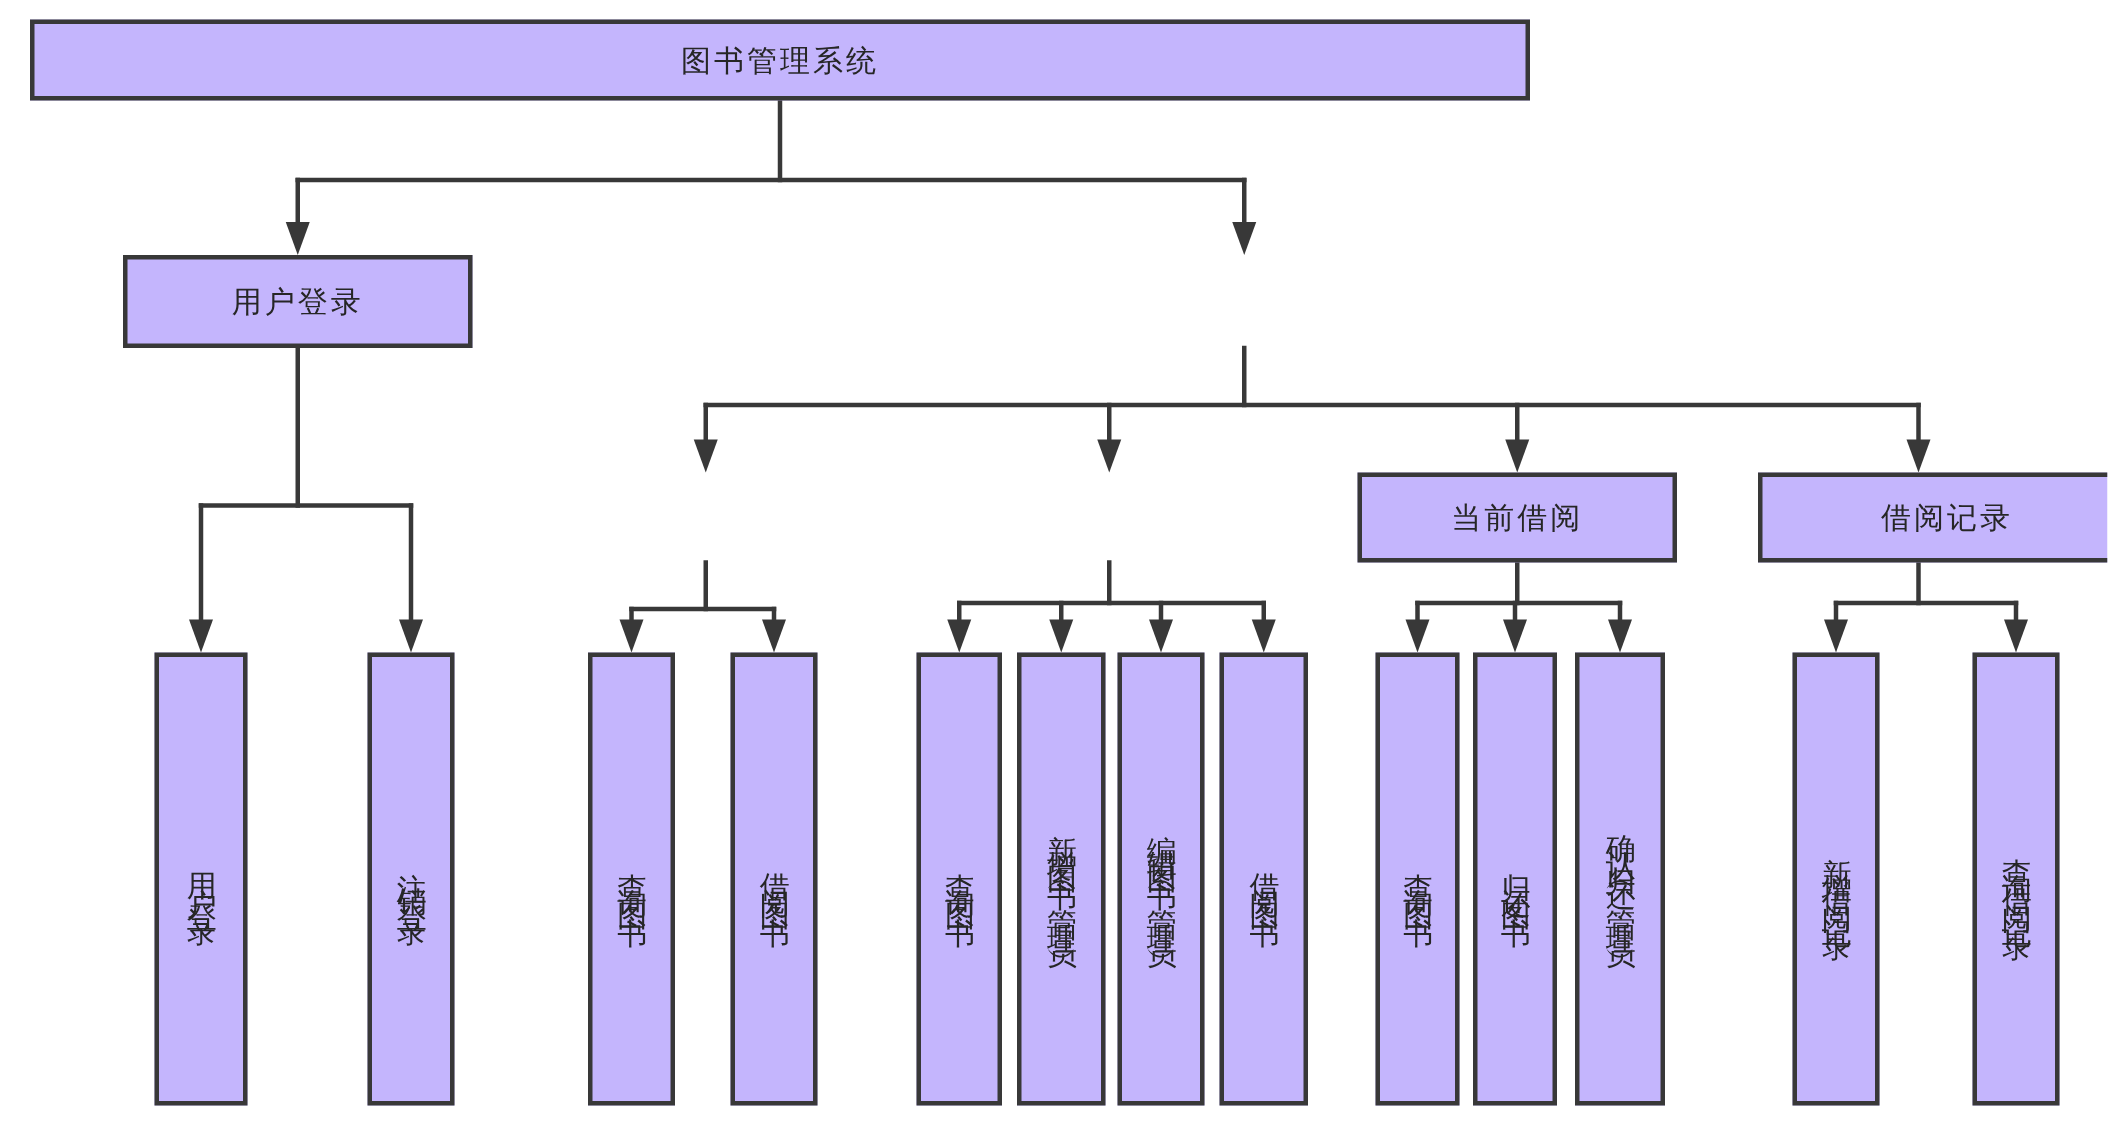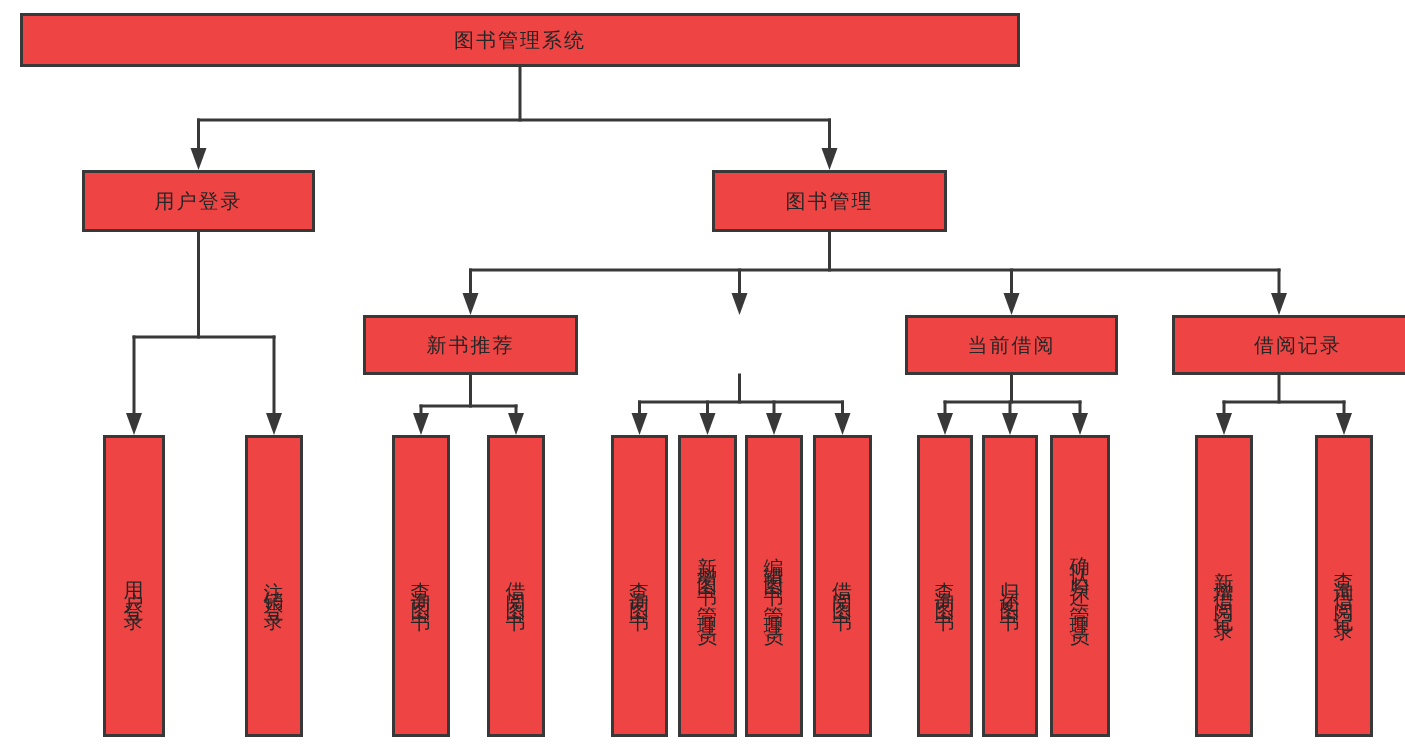--- a/index.html
+++ b/index.html
@@ -7,21 +7,21 @@
     position:relative;
     width:1405px;height:747px;
     background:#ffffff;
     overflow:hidden;
     font-family:"Liberation Sans","DejaVu Sans",sans-serif;
   }
   #connectors{position:absolute;left:0;top:0;width:1405px;height:747px;}
   .box{
     position:absolute;
     box-sizing:border-box;
-    background:#ef4444;
+    background:#c4b5fd;
     border:3px solid #383838;
     display:flex;
     align-items:center;
     justify-content:center;
     font-size:20px;
     color:#262626;
     letter-spacing:2px;
     white-space:nowrap;
   }
   .v{
@@ -120,23 +120,21 @@
       <line x1="1224" y1="402" x2="1224" y2="415"></line>
       <polygon points="1216,413 1232,413 1224,435"></polygon>
       <line x1="1344" y1="402" x2="1344" y2="415"></line>
       <polygon points="1336,413 1352,413 1344,435"></polygon>
     </g>
   </svg>
 
   <div class="box" style="left:20px;top:13px;width:1000px;height:54px">图书管理系统</div>
 
   <div class="box" style="left:82px;top:170px;width:233px;height:62px">用户登录</div>
-  <div class="box" style="left:712px;top:170px;width:235px;height:62px">图书管理</div>
 
-  <div class="box" style="left:363px;top:315px;width:215px;height:60px">新书推荐</div>
   <div class="box" style="left:905px;top:315px;width:213px;height:60px">当前借阅</div>
   <div class="box" style="left:1172px;top:315px;width:252px;height:60px">借阅记录</div>
 
   <div class="box v" style="left:103px;top:435px;width:62px;height:302px">用户登录</div>
   <div class="box v" style="left:245px;top:435px;width:58px;height:302px">注销登录</div>
 
   <div class="box v" style="left:392px;top:435px;width:58px;height:302px">查询图书</div>
   <div class="box v" style="left:487px;top:435px;width:58px;height:302px">借阅图书</div>
 
   <div class="box v" style="left:611px;top:435px;width:57px;height:302px">查询图书</div>

